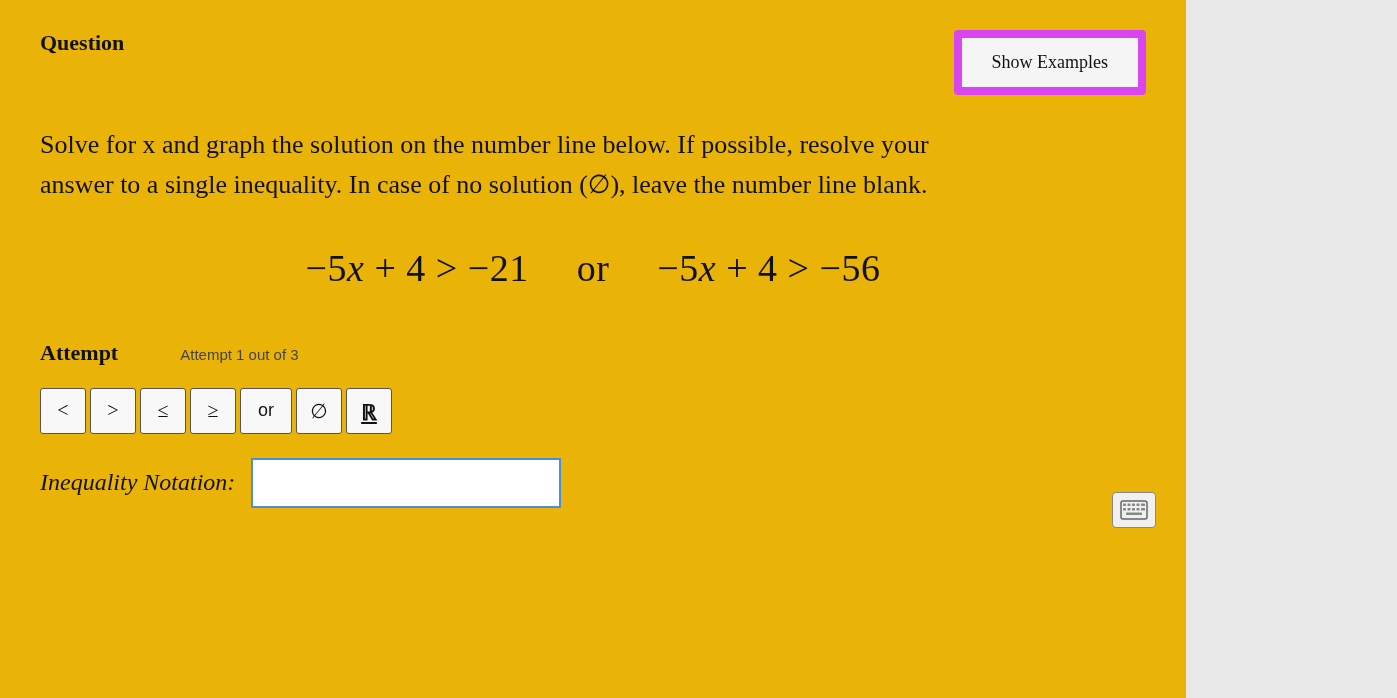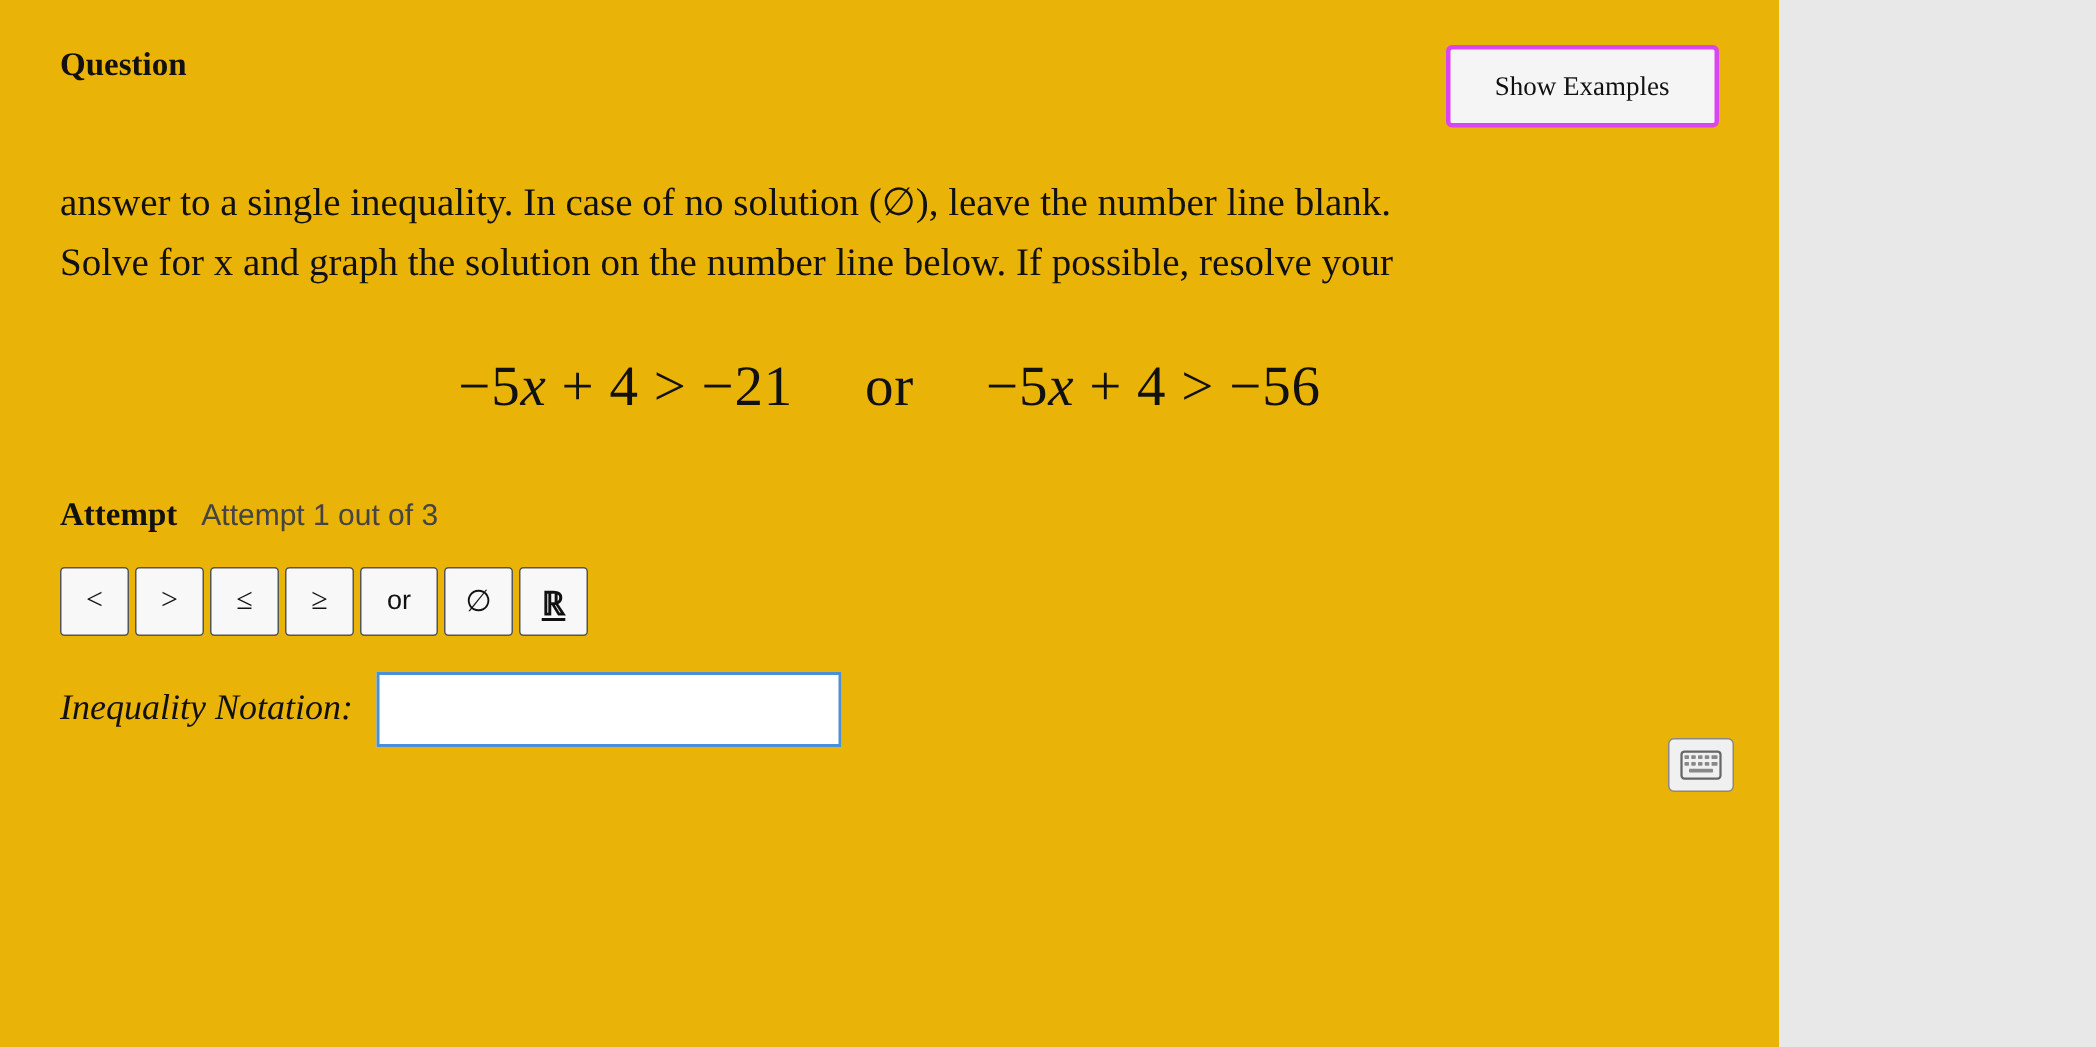--- a/index.html
+++ b/index.html
@@ -33,21 +33,21 @@
     }
 
     .question-label {
       font-size: 22px;
       font-weight: bold;
       font-family: Georgia, serif;
       color: #111;
     }
 
     .show-examples-btn {
-      border: 3px solid #d946ef;
+      border: 8px solid #d946ef;
       background: #f5f5f5;
       padding: 14px 30px;
       font-size: 18px;
       font-family: Georgia, serif;
       cursor: pointer;
       border-radius: 4px;
       color: #111;
       font-weight: normal;
     }
 
@@ -81,24 +81,25 @@
     }
 
     .answer-bold {
       font-size: 22px;
       font-weight: bold;
       font-family: Georgia, serif;
       color: #111;
     }
 
     .attempt-text {
-      font-size: 20px;
+      font-size: 15px;
       font-family: Arial, sans-serif;
       color: #444;
       font-weight: normal;
+      margin-left: 46px;
     }
 
     .symbol-buttons {
       display: flex;
       gap: 4px;
       margin-bottom: 24px;
       align-items: center;
     }
 
     .sym-btn {
@@ -183,22 +184,22 @@
 <body>
 
 <div class="page-container">
 
   <div class="header-row">
     <span class="question-label">Question</span>
     <button class="show-examples-btn">Show Examples</button>
   </div>
 
   <div class="problem-text">
+    <div>Solve for x and graph the solution on the number line below. If possible, resolve your</div>
     <div>answer to a single inequality. In case of no solution (∅), leave the number line blank.</div>
-    <div>Solve for x and graph the solution on the number line below. If possible, resolve your</div>
   </div>
 
   <div class="equation-row">
     <span>
       −5<span class="math-expr">x</span> + 4 &gt; −21
     </span>
     <span style="font-style:normal; margin: 0 18px;">&nbsp; or &nbsp;</span>
     <span>
       −5<span class="math-expr">x</span> + 4 &gt; −56
     </span>

